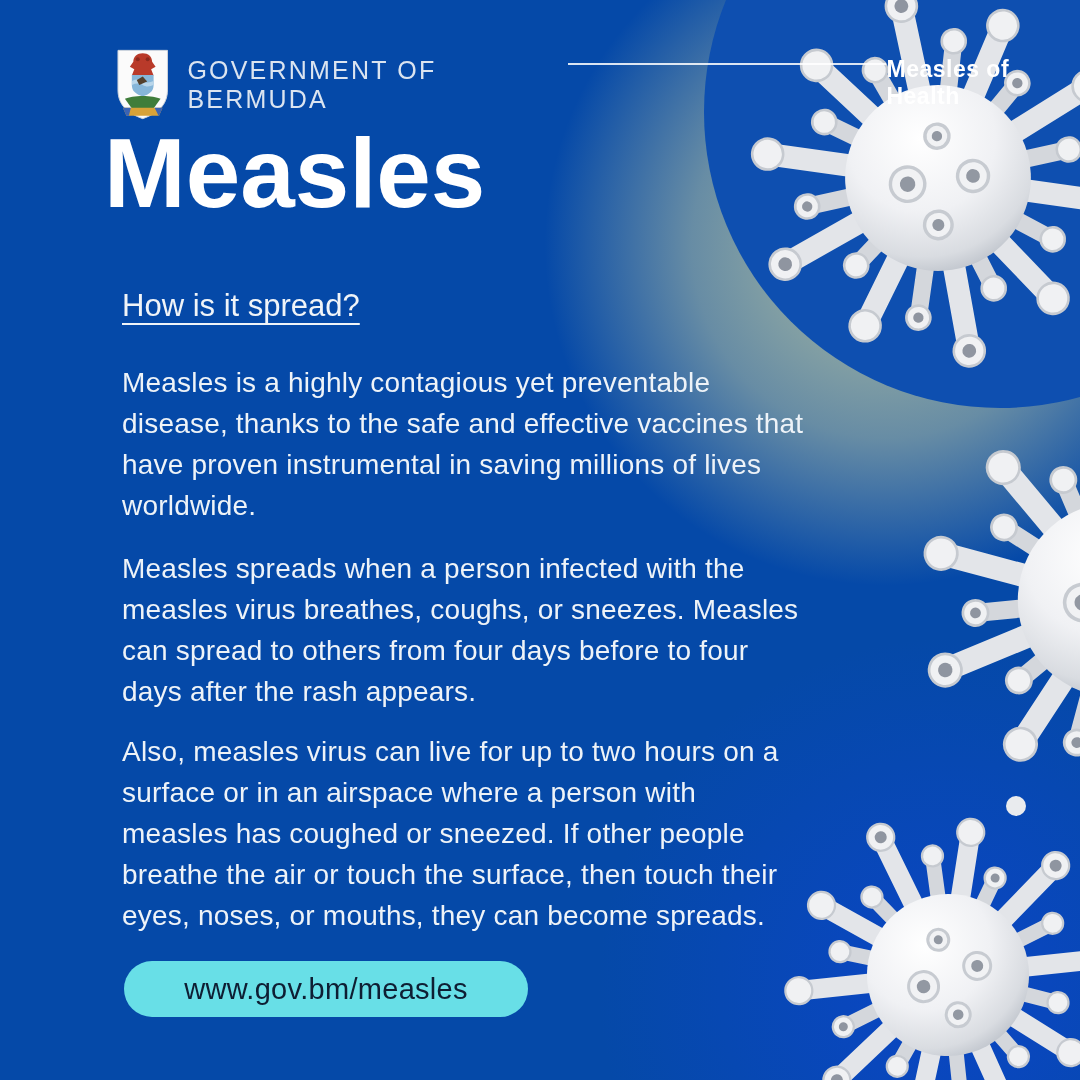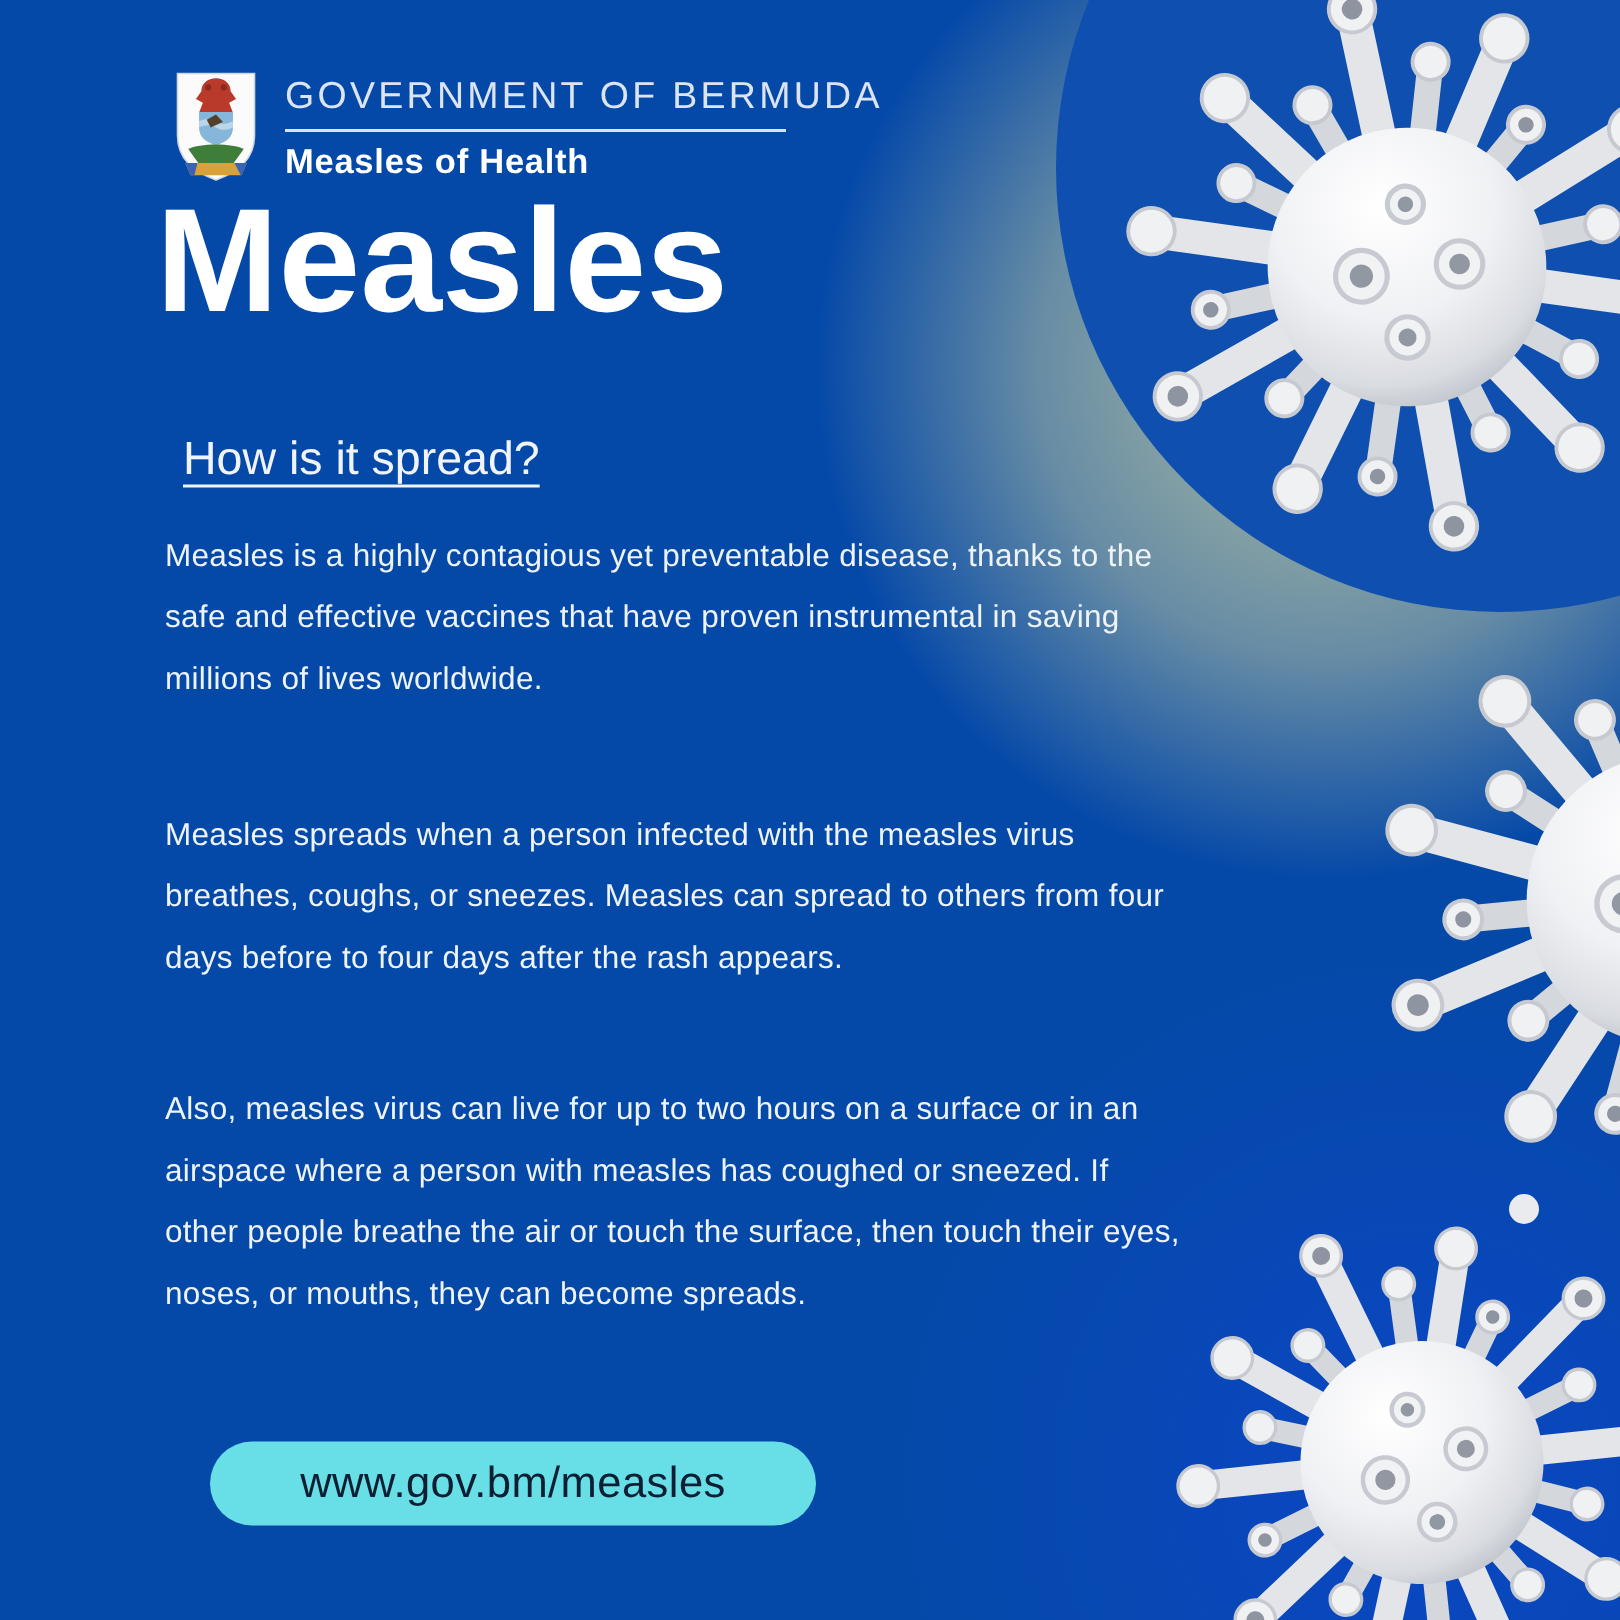--- a/index.html
+++ b/index.html
@@ -10,45 +10,45 @@
     overflow: hidden;
     font-family: "Liberation Sans", sans-serif;
     background:
       radial-gradient(460px 460px at 885px 245px, rgba(184,196,162,0.95) 0%, rgba(184,196,162,0.55) 42%, rgba(184,196,162,0) 74%),
       radial-gradient(560px 560px at 945px 985px, rgba(11,70,198,0.95) 0%, rgba(11,70,198,0) 62%),
       #0549a8;
   }
   .decor { position: absolute; inset: 0; width: 1080px; height: 1080px; }
 
   .brand { position: absolute; top: 48px; left: 116px; display: flex; align-items: center; gap: 18px; }
-  .brand-text { display: flex; flex-direction: column; }
+  .brand-text { display: flex; flex-direction: row; }
   .brand-org { font-size: 25px; letter-spacing: 2.2px; font-weight: 400; color: #e7edf4; opacity: 0.95; }
   .brand-rule { height: 2px; width: 334px; background: rgba(255,255,255,0.85); margin: 7px 0 6px 0; }
   .brand-dept { font-size: 23px; font-weight: 700; color: #ffffff; letter-spacing: 0.5px; }
 
   .title {
     position: absolute; top: 124px; left: 104px; margin: 0;
     font-size: 98px; font-weight: 700; color: #ffffff; letter-spacing: 0px; line-height: 1;
   }
   .subheading {
     position: absolute; top: 276px; left: 110px; margin: 12px;
     font-size: 31px; font-weight: 400; color: #f0f4f8;
     text-decoration: underline; text-underline-offset: 7px; text-decoration-thickness: 2px;
   }
   .body-copy {
-    position: absolute; left: 110px; width: 682px; margin: 0;
-    font-size: 21px; line-height: 41px; font-weight: 400;
+    position: absolute; left: 110px; width: 682px; margin: 12px;
+    font-size: 28px; line-height: 41px; font-weight: 400;
     color: #eef3f8; letter-spacing: 0.2px;
   }
   .p1 { top: 350px; }
   .p2 { top: 536px; }
   .p3 { top: 719px; }
 
   .url-pill {
-    position: absolute; left: 140px; top: 961px; width: 404px; height: 56px;
+    position: absolute; left: 124px; top: 961px; width: 404px; height: 56px;
     background: #68dfe7; border-radius: 28px;
     display: flex; align-items: center; justify-content: center;
     font-size: 29px; color: #0e1e33; letter-spacing: 0.3px;
     text-decoration: none; cursor: pointer;
   }
 </style>
 </head>
 <body>
 
 <div class="poster">

